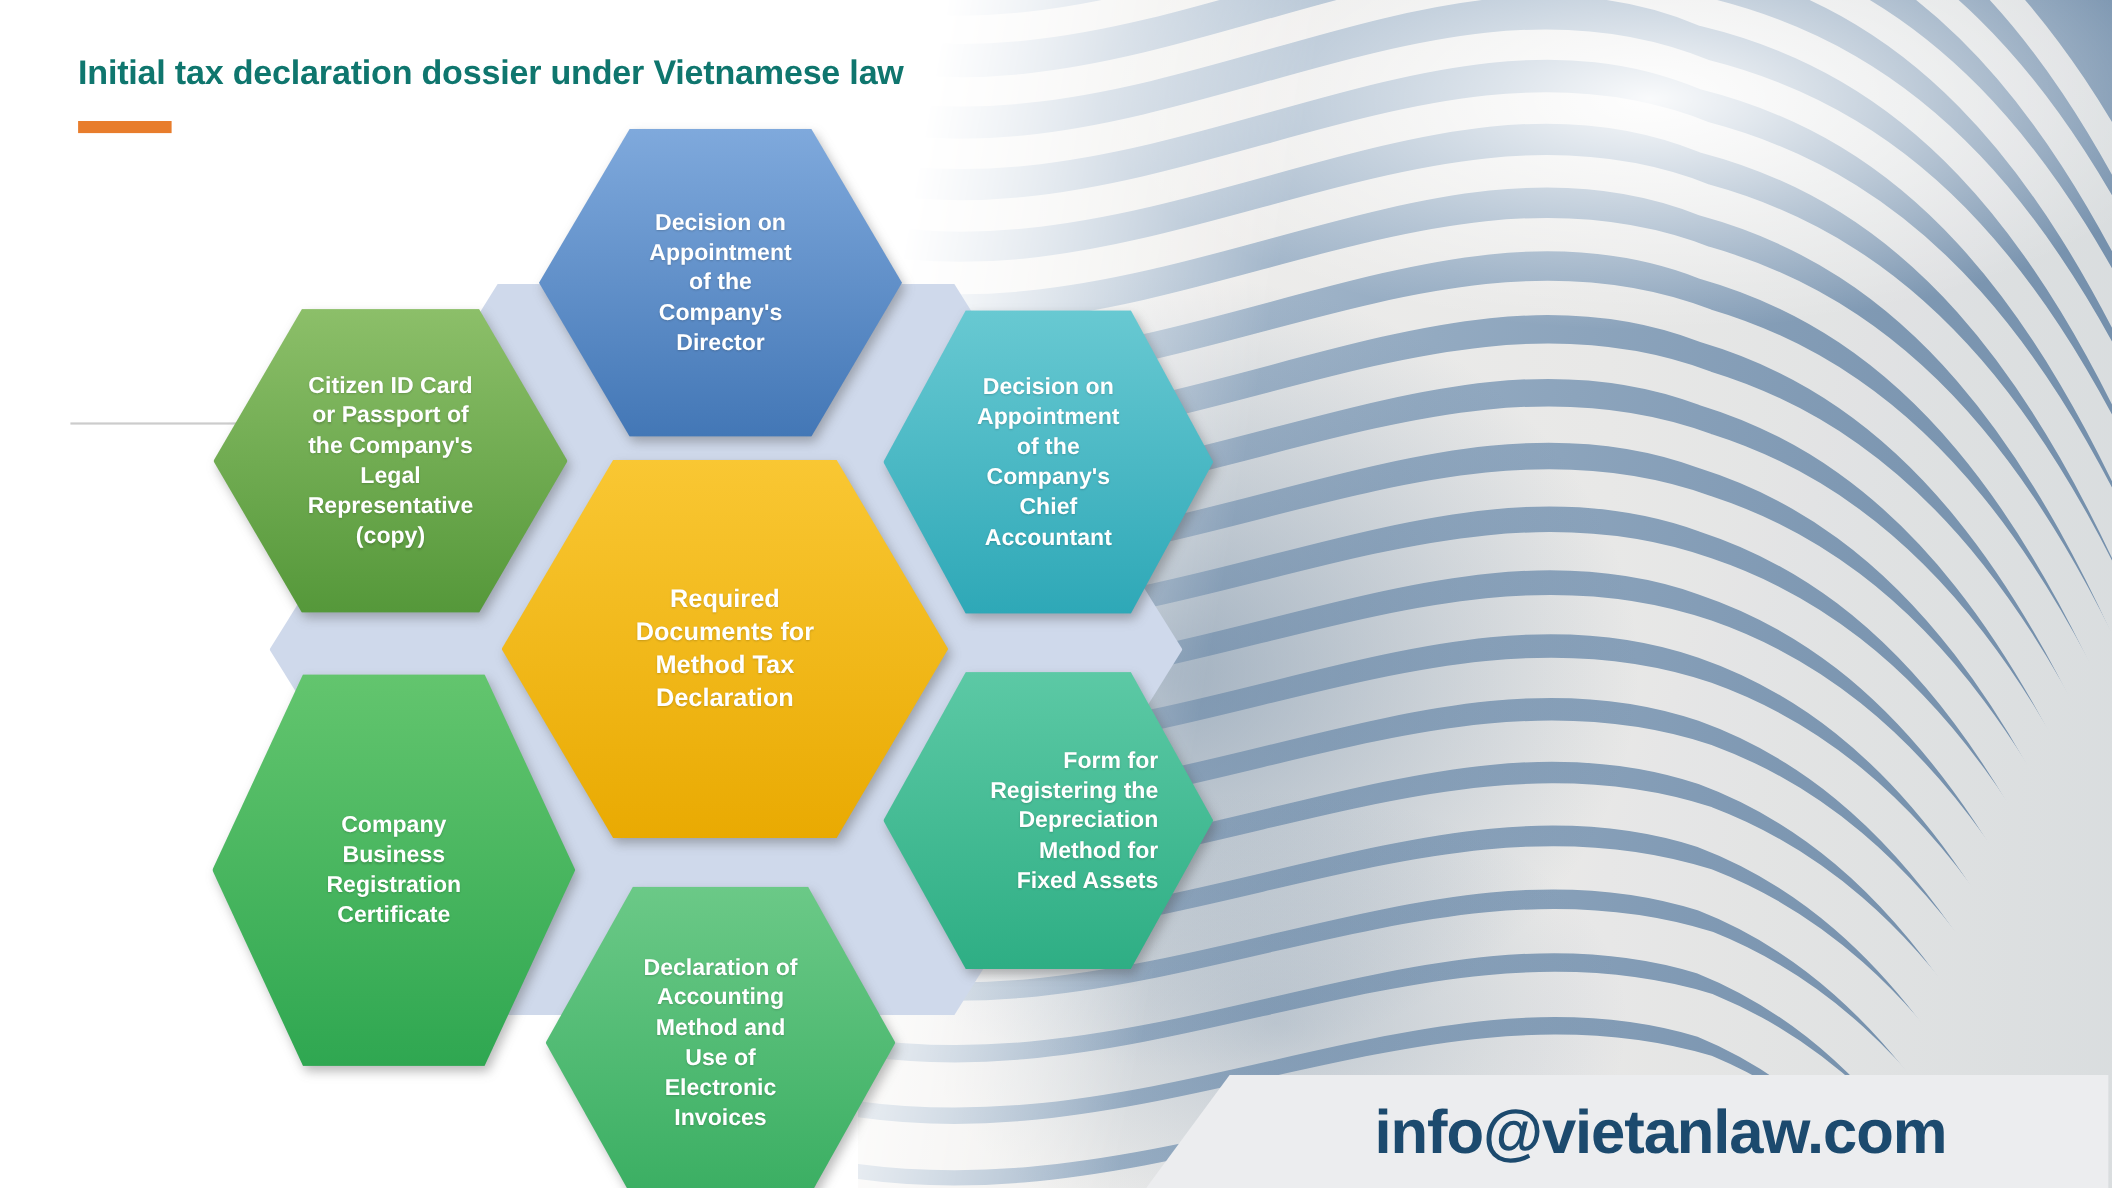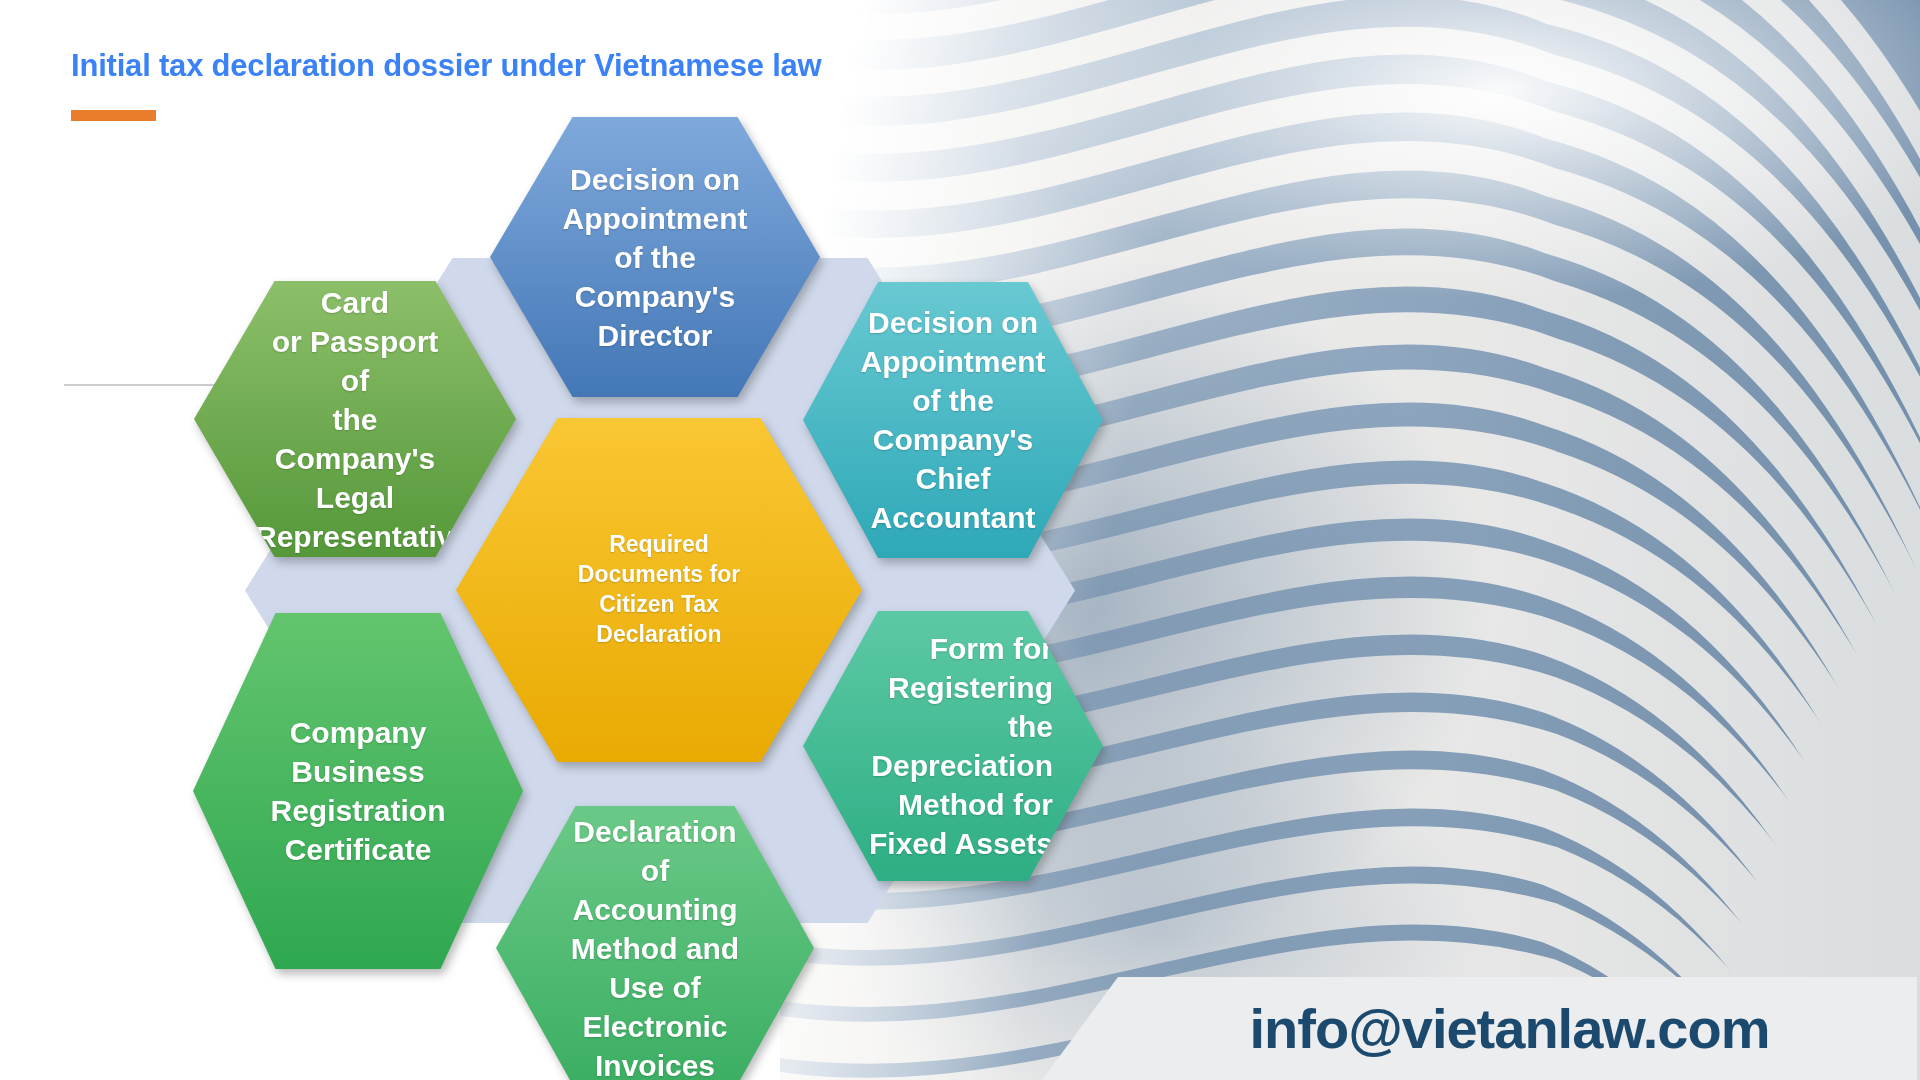--- a/index.html
+++ b/index.html
@@ -12,42 +12,42 @@
   .waves-wrap{
     position:absolute;top:0;left:780px;width:1140px;height:1080px;z-index:0;
     -webkit-mask-image:linear-gradient(100deg,transparent 6%,#000 32%);
     mask-image:linear-gradient(100deg,transparent 6%,#000 32%);
   }
   .waves-wrap svg{display:block;}
 
   
   .title{
     position:absolute;left:71px;top:48px;z-index:6;
-    font-size:31px;font-weight:700;color:#3b82f6;letter-spacing:-0.2px;
+    font-size:31px;font-weight:700;color:#0f766e;letter-spacing:-0.2px;
   }
   .accent-bar{
     position:absolute;left:71px;top:110px;width:85px;height:11px;z-index:6;
     background:#E87D2C;
   }
 
   
   .guide-line{
     position:absolute;left:64px;top:384px;width:486px;height:2px;z-index:1;
     background:#cccccc;
   }
 
   
   .hex{position:absolute;z-index:3;filter:drop-shadow(3px 5px 5px rgba(70,70,70,0.38));}
   .hex-shape{
     width:100%;height:100%;
     clip-path:polygon(0% 50%,25% 0%,75% 0%,100% 50%,75% 100%,25% 100%);
     display:flex;align-items:center;justify-content:center;
   }
   .hex-label{
-    color:#ffffff;font-weight:700;font-size:30px;line-height:1.3;
+    color:#ffffff;font-weight:700;font-size:21px;line-height:1.3;
     text-align:center;white-space:pre-line;
     text-shadow:0 1px 2px rgba(0,0,0,0.18);
   }
   .hex-backdrop{
     position:absolute;left:245px;top:258px;width:830px;height:665px;z-index:2;
     clip-path:polygon(0% 50%,25% 0%,75% 0%,100% 50%,75% 100%,25% 100%);
     background:#CFD9EB;
   }
   .hex-center     {left:456px;top:418px;width:406px;height:344px;}
   .hex-director   {left:490px;top:117px;width:330px;height:280px;}
@@ -138,21 +138,21 @@
   <div class="accent-bar"></div>
 
   <div class="guide-line"></div>
 
   <div class="hex-backdrop"></div>
 
   <div class="hex hex-center">
     <div class="hex-shape" style="background: linear-gradient(rgb(249, 199, 51) 0%, rgb(233, 170, 2) 100%);">
       <span class="hex-label" style="width:250px;font-size:23px;">Required
 Documents for
-Citizen Tax
+Method Tax
 Declaration</span>
     </div>
   </div>
 
   <div class="hex hex-director">
     <div class="hex-shape" style="background: linear-gradient(rgb(127, 169, 220) 0%, rgb(67, 119, 182) 100%);">
       <span class="hex-label" style="width:190px;">Decision on
 Appointment
 of the
 Company's

